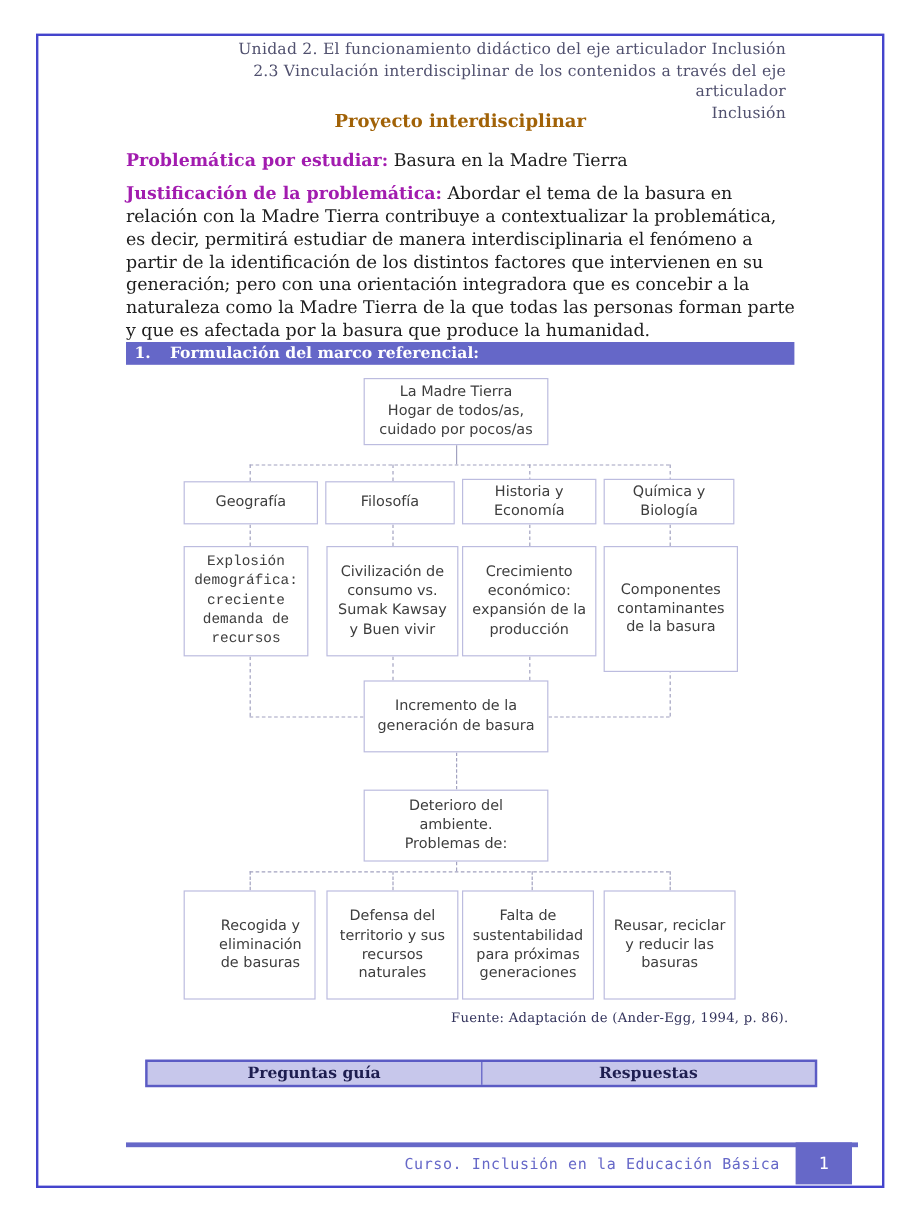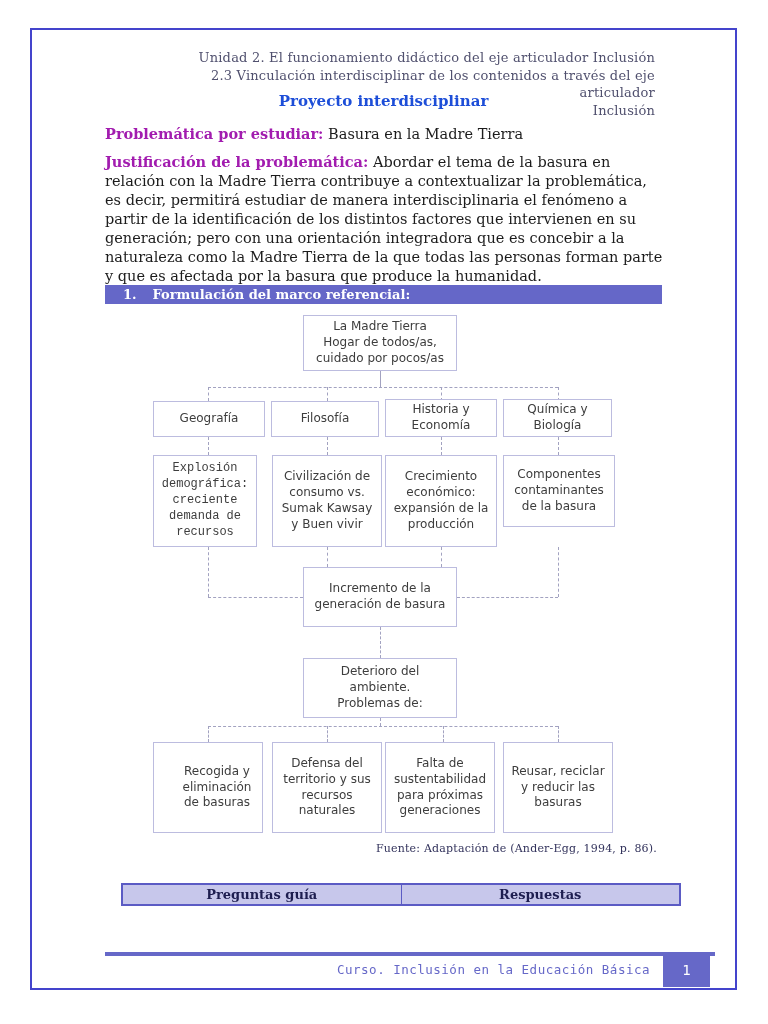--- a/index.html
+++ b/index.html
@@ -1,29 +1,29 @@
 <!DOCTYPE html>
 <html><head>
 <meta charset="utf-8">
 <style>
   html,body{margin:0;padding:0;background:#ffffff;}
   #page{position:relative;width:768px;height:1024px;background:#ffffff;overflow:hidden;
         font-family:"DejaVu Serif", serif;}
   #frame{position:absolute;left:30px;top:28px;width:707px;height:962px;
          border:2px solid #4444cc;box-sizing:border-box;}
   .hdr{position:absolute;right:113px;top:33px;width:480px;text-align:right;
-       color:#50506e;font-size:13px;line-height:17.5px;letter-spacing:.2px;margin-top:16px;}
+       color:#50506e;font-size:13px;line-height:17.5px;letter-spacing:.2px;}
   .doc-title{position:absolute;left:105px;top:92px;width:557px;text-align:center;
-             color:#1d4ed8;font-weight:bold;font-size:15px;}
+             color:#a16207;font-weight:bold;font-size:15px;}
   .prob-line{position:absolute;left:105px;top:125px;width:557px;font-size:14.5px;color:#1c1c1c;}
   .just-par{position:absolute;left:105px;top:152px;width:560px;font-size:14.5px;
             line-height:19px;color:#1c1c1c;margin:0;}
   .lbl{color:#a21caf;font-weight:bold;}
   .banner{position:absolute;left:105px;top:285px;width:557px;height:19px;background:#6567c8;
-          color:#ffffff;font-weight:bold;font-size:13px;line-height:19px;padding-left:18px;
+          color:#ffffff;font-weight:bold;font-size:13px;line-height:19px;padding-left:7px;
           box-sizing:border-box;}
   .banner .num{margin-right:16px;}
   .dbox{position:absolute;background:#ffffff;border:1px solid #bcbcdf;box-sizing:border-box;
         display:flex;flex-direction:column;align-items:center;justify-content:center;
         text-align:center;font-family:"DejaVu Sans", sans-serif;font-size:12px;
         line-height:1.32;color:#3d3d3d;padding:2px 6px;}
   .vline{position:absolute;width:0;border-left:1px dashed #a2a2c0;}
   .hline{position:absolute;height:0;border-top:1px dashed #a2a2c0;}
   .solidline{border-left-style:solid;}
   .src-note{position:absolute;right:111px;top:842px;font-size:11px;color:#33335c;letter-spacing:.2px;}
@@ -96,21 +96,21 @@
   </div>
 
   <div class="dbox" style="left:153px;top:401px;width:112px;height:36px;">Geografía</div>
   <div class="dbox" style="left:271px;top:401px;width:108px;height:36px;">Filosofía</div>
   <div class="dbox" style="left:385px;top:399px;width:112px;height:38px;">Historia y Economía</div>
   <div class="dbox" style="left:503px;top:399px;width:109px;height:38px;">Química y Biología</div>
 
   <div class="dbox" style="left:153px;top:455px;width:104px;height:92px;font-family:Liberation Mono, monospace;">Explosión demográfica: creciente demanda de recursos</div>
   <div class="dbox" style="left:272px;top:455px;width:110px;height:92px;">Civilización de consumo vs. Sumak Kawsay y Buen vivir</div>
   <div class="dbox" style="left:385px;top:455px;width:112px;height:92px;">Crecimiento económico: expansión de la producción</div>
-  <div class="dbox" style="left:503px;top:455px;width:112px;height:72px;">Componentes contaminantes de la basura</div>
+  <div class="dbox" style="left:503px;top:455px;width:112px;height:105px;">Componentes contaminantes de la basura</div>
 
   <div class="dbox" style="left:303px;top:567px;width:154px;height:60px;">
     <div>Incremento de la</div>
     <div>generación de basura</div>
   </div>
 
   <div class="dbox" style="left:303px;top:658px;width:154px;height:60px;">
     <div>Deterioro del ambiente.</div>
     <div>Problemas de:</div>
   </div>

